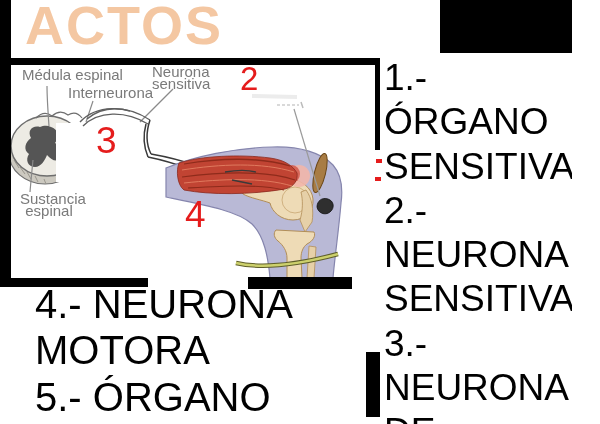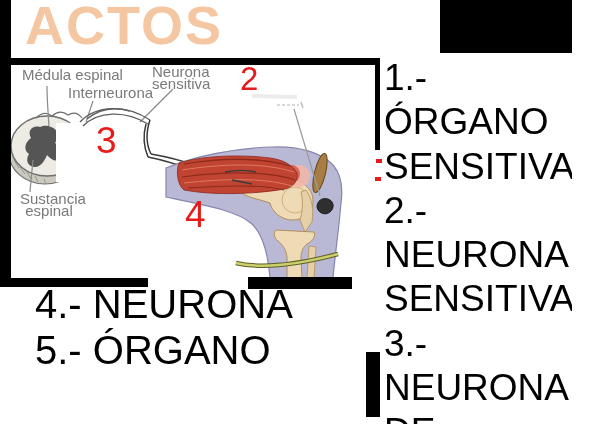--- a/index.html
+++ b/index.html
@@ -162,16 +162,17 @@
     <div class="ln">2.-</div>
     <div class="ln">NEURONA</div>
     <div class="ln">SENSITIVA</div>
     <div class="ln">3.-</div>
     <div class="ln">NEURONA</div>
     <div class="ln">DE</div>
   </div>
 
   <div class="bottom-panel">
     <div class="ln">4.- NEURONA</div>
+    <div class="ln">MOTORA</div>
     <div class="ln">5.- ÓRGANO</div>
   </div>
 
 </div>
 
 </body></html>

